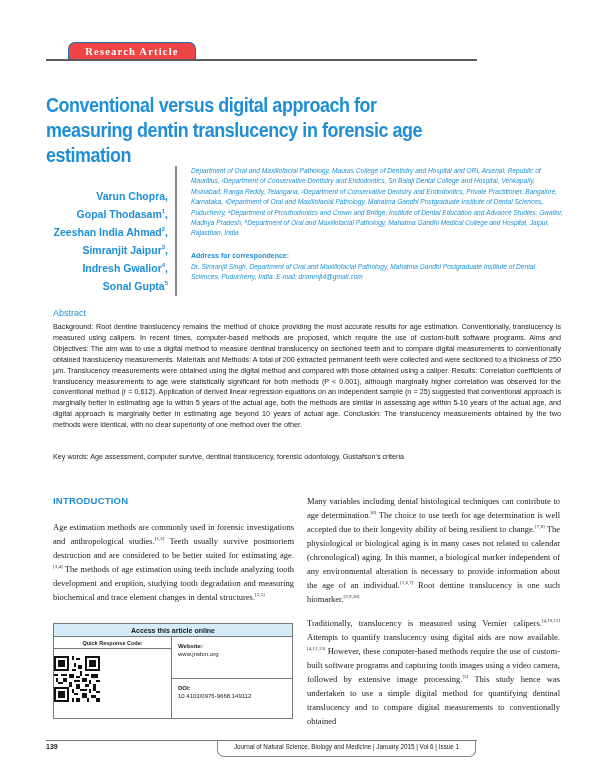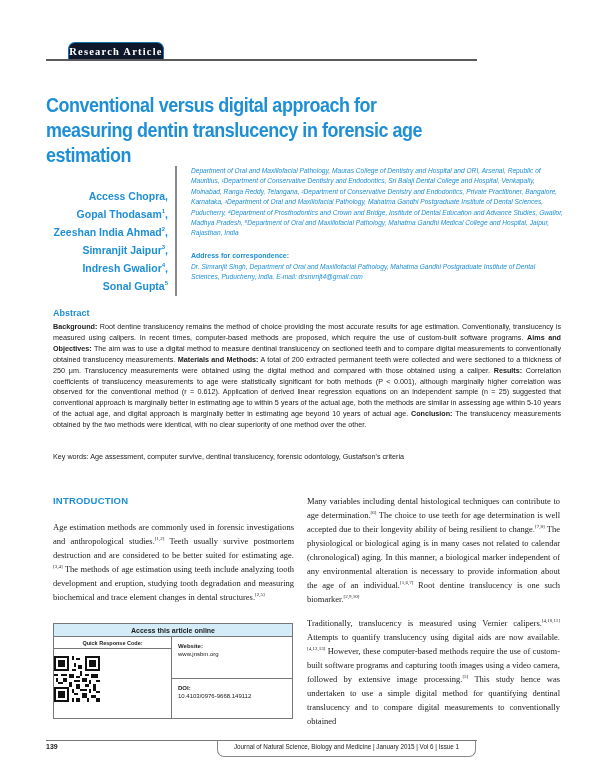--- a/index.html
+++ b/index.html
@@ -1,43 +1,43 @@
 <!DOCTYPE html>
 <html><head>
   <meta charset="utf-8">
   <style>
     * { margin: 0; padding: 0; box-sizing: border-box; }
     html, body { width: 600px; height: 776px; background: #ffffff; overflow: hidden; }
     body { position: relative; font-family: "Liberation Sans", sans-serif; color: #1a1a1a; }
 
     .header-bar { position: absolute; left: 46px; top: 59px; width: 431px; height: 2px; background: #5a5a5a; }
-    .tab { position: absolute; left: 68px; top: 42px; width: 96px; height: 18px; background: #0f172a;
+    .tab { position: absolute; left: 68px; top: 42px; width: 128px; height: 18px; background: #ef4444;
            border: 1px solid #1472b0; border-bottom: none; border-radius: 7px 7px 0 0;
            color: #fff; font-family: "Liberation Serif", serif; font-weight: bold; font-size: 10.5px;
            letter-spacing: 1.2px; text-align: center; line-height: 18px; }
 
     .title { position: absolute; left: 46px; top: 93px; width: 440px; color: #1e8fd6;
              font-family: "Liberation Sans", sans-serif; font-weight: bold; font-size: 19.5px;
              line-height: 25px; letter-spacing: -0.5px; transform: scaleX(0.92); transform-origin: left top; }
 
     .authors { position: absolute; left: 40px; top: 186px; width: 128px; text-align: right;
                font-weight: bold; font-size: 10.5px; line-height: 15.5px; color: #1e8fd6; }
     .authors sup { font-size: 6px; }
 
     .aff-rule { position: absolute; left: 175px; top: 166px; width: 2px; height: 130px; background: #888; }
     .affil { position: absolute; left: 191px; top: 166px; width: 372px; font-style: italic;
              font-size: 6.6px; line-height: 10.4px; color: #1e8fd6; }
     .corr-label { position: absolute; left: 191px; top: 252px; font-weight: bold; font-size: 7px; color: #1e8fd6; }
     .corr { position: absolute; left: 191px; top: 262px; width: 372px; font-style: italic;
             font-size: 6.6px; line-height: 10.4px; color: #1e8fd6; }
 
-    .abs-head { position: absolute; left: 53px; top: 308px; font-weight: bold; font-size: 9px; color: #1e8fd6; }
+    .abs-head { position: absolute; left: 53px; top: 308px; font-weight: normal; font-size: 9px; color: #1e8fd6; }
     .abstract { position: absolute; left: 53px; top: 322px; width: 508px; font-size: 7.2px;
                 line-height: 10.9px; text-align: justify; color: #1a1a1a; }
-    .abstract b { font-weight: bold; }
+    .abstract b { font-weight: normal; }
     .keywords { position: absolute; left: 53px; top: 452px; width: 508px; font-size: 7.2px; color: #1a1a1a; }
     .keywords b { font-weight: normal; }
 
     .intro-head { position: absolute; left: 53px; top: 495px; font-weight: bold; font-size: 9.5px; color: #1e8fd6; letter-spacing: 0.2px; }
     .col-left { position: absolute; left: 53px; top: 520px; width: 241px; font-family: "Liberation Serif", serif;
                 font-size: 8.5px; line-height: 14px; text-align: justify; color: #1a1a1a; }
     .col-right { position: absolute; left: 307px; top: 494px; width: 253px; font-family: "Liberation Serif", serif;
                  font-size: 8.5px; line-height: 14px; text-align: justify; color: #1a1a1a; }
     .col-right p + p { margin-top: 10px; }
     sup.ref { font-size: 5px; vertical-align: super; line-height: 0; }
@@ -63,21 +63,21 @@
   </style>
 </head>
 <body>
 
 <div class="tab">Research Article</div>
 <div class="header-bar"></div>
 
 <h1 class="title">Conventional versus digital approach for measuring dentin translucency in forensic age estimation</h1>
 
 <div class="authors">
-  <div><span>Access Chopra</span><sup></sup><span>,</span></div>
+  <div><span>Varun Chopra</span><sup></sup><span>,</span></div>
   <div><span>Gopal Thodasam</span><sup>1</sup><span>,</span></div>
   <div><span>Zeeshan India Ahmad</span><sup>2</sup><span>,</span></div>
   <div><span>Simranjit Jaipur</span><sup>3</sup><span>,</span></div>
   <div><span>Indresh Gwalior</span><sup>4</sup><span>,</span></div>
   <div><span>Sonal Gupta</span><sup>5</sup><span></span></div>
 </div>
 
 <div class="aff-rule"></div>
 <div class="affil">Department of Oral and Maxillofacial Pathology, Mauras College of Dentistry and Hospital and ORI, Arsenal, Republic of Mauritius, ¹Department of Conservative Dentistry and Endodontics, Sri Balaji Dental College and Hospital, Venkapally, Moinabad, Ranga Reddy, Telangana, ²Department of Conservative Denistry and Endodontics, Private Practitioner, Bangalore, Karnataka, ³Department of Oral and Maxillofacial Pathology, Mahatma Gandhi Postgraduate Institute of Dental Sciences, Puducherry, ⁴Department of Prosthodontics and Crown and Bridge, Institute of Dental Education and Advance Studies, Gwalior, Madhya Pradesh, ⁵Department of Oral and Maxillofacial Pathology, Mahatma Gandhi Medical College and Hospital, Jaipur, Rajasthan, India</div>
 <div class="corr-label">Address for correspondence:</div>

